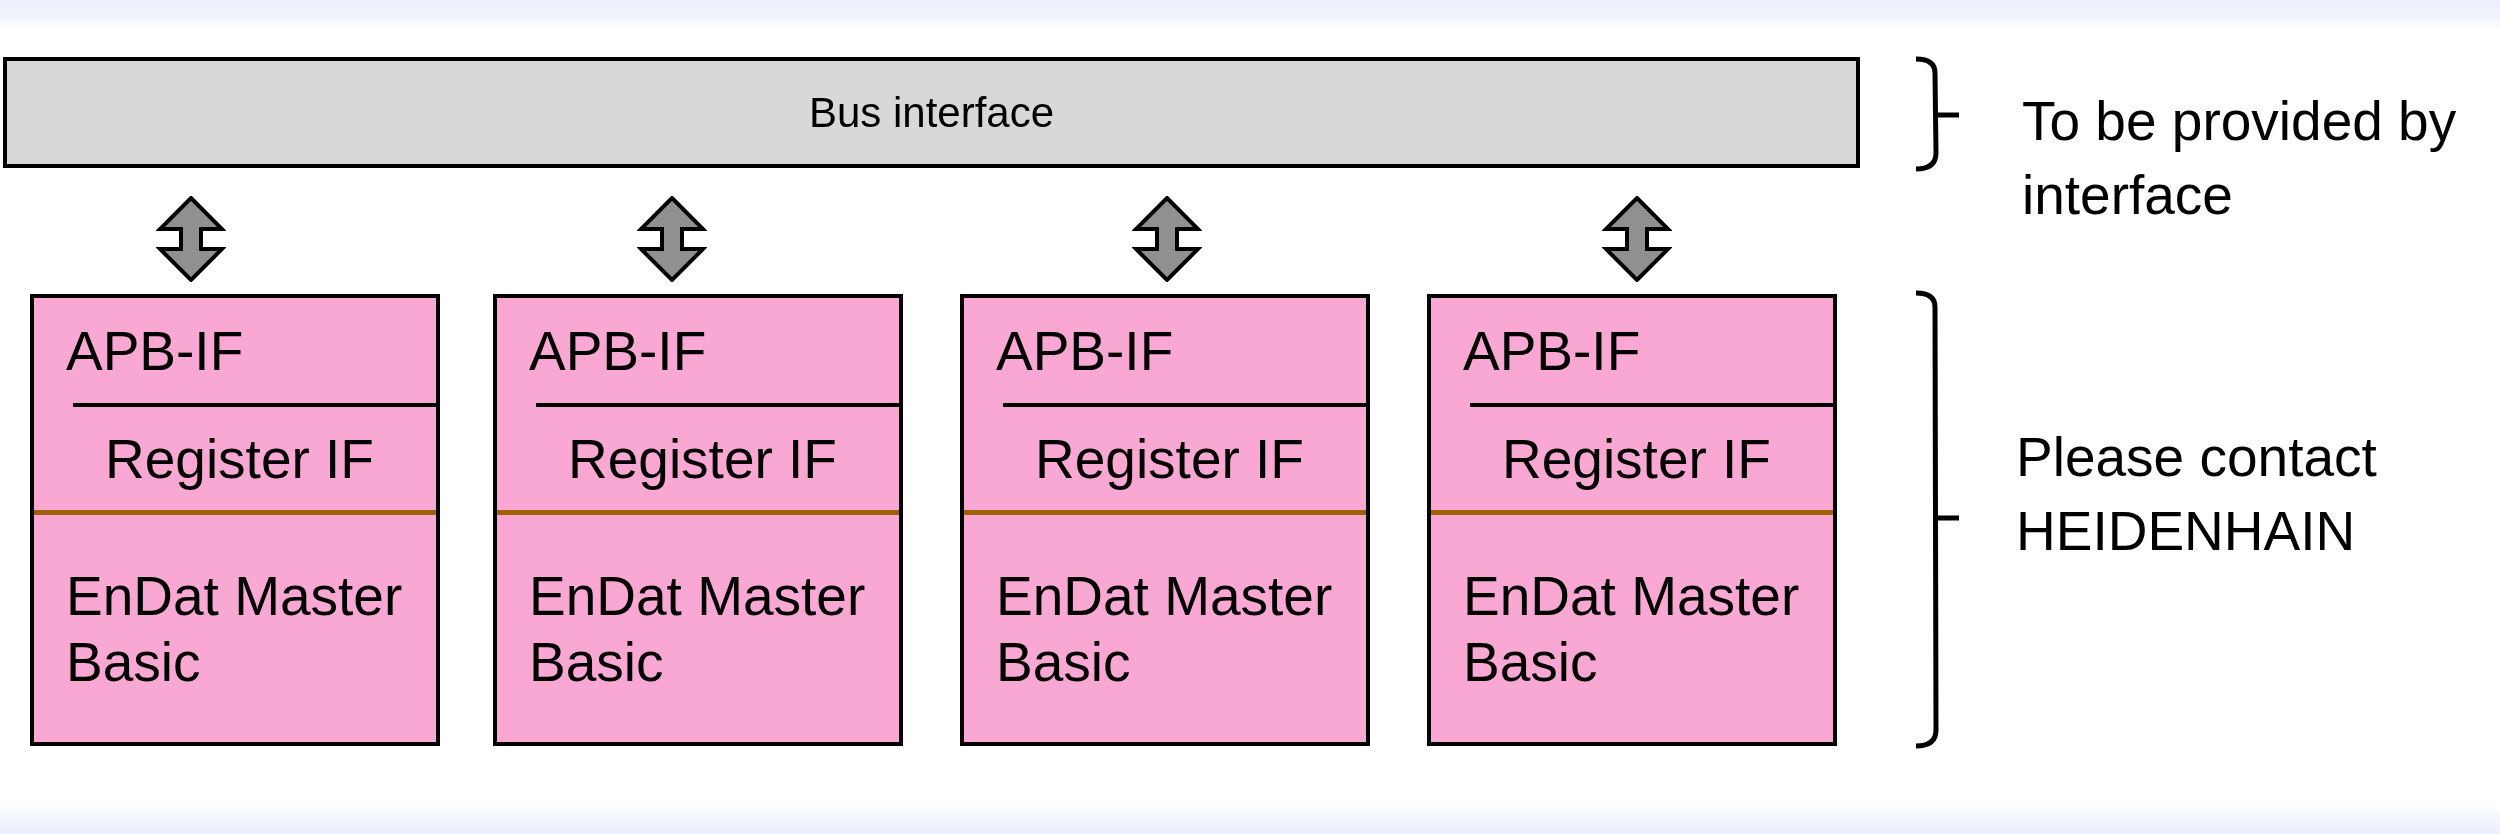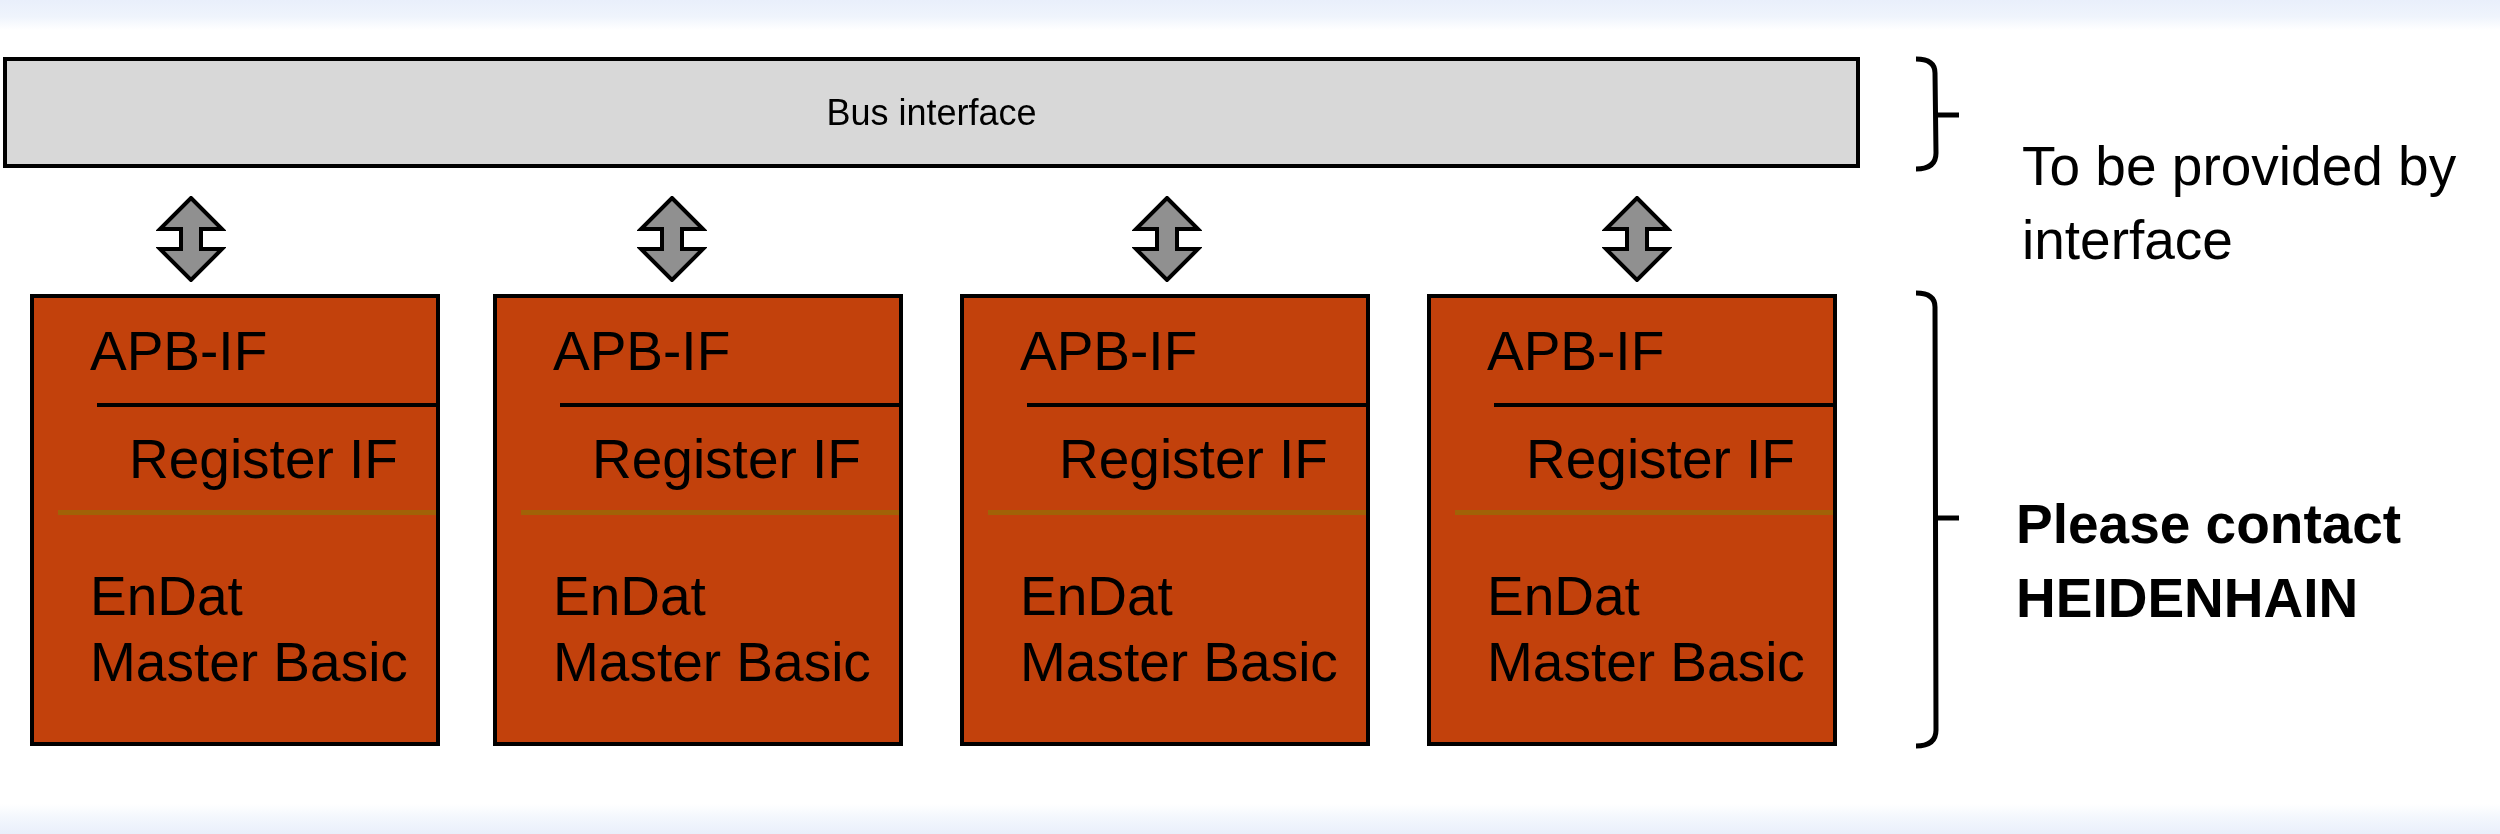--- a/index.html
+++ b/index.html
@@ -5,38 +5,38 @@
   html,body{margin:0;padding:0;background:#ffffff;}
   #stage{position:relative;width:2500px;height:834px;background:#ffffff;overflow:hidden;
          font-family:"Liberation Sans","DejaVu Sans",sans-serif;color:#000;}
   .edge-band{position:absolute;left:0;width:2500px;height:30px;}
   #band-top{top:0;background:linear-gradient(180deg,#e9effb 0%,#eff4fc 55%,#ffffff 100%);}
   #band-bottom{top:804px;background:linear-gradient(180deg,#ffffff 0%,#f3f7fd 45%,#e9effb 100%);}
 
   .bus-bar{position:absolute;left:3px;top:57px;width:1857px;height:111px;
            background:#d8d8d8;border:4px solid #000;box-sizing:border-box;
            display:flex;align-items:center;justify-content:center;}
-  .bus-bar .lbl{font-size:36px;line-height:56px;}
+  .bus-bar .lbl{font-size:42px;line-height:56px;}
 
   .arrow{position:absolute;top:196px;width:70px;height:86px;}
 
   .module{position:absolute;top:294px;width:410px;height:452px;
-          background:#c2410c;border:4px solid #000;box-sizing:border-box;
-          display:flex;flex-direction:column;padding-left:24px;}
+          background:#f9a8d4;border:4px solid #000;box-sizing:border-box;
+          display:flex;flex-direction:column;}
   .module .sec{box-sizing:border-box;padding-left:32px;display:flex;align-items:center;
                font-size:55px;line-height:66px;}
   .module .sec1{height:105px;}
   .module .sec2{height:107px;border-top:4px solid #000;margin-left:39px;}
   .module .sec3{flex:1;border-top:5px solid #a16207;}
   .module .sec3 .txt{padding-right:20px;}
 
   .brace{position:absolute;}
-  .caption{position:absolute;font-size:55px;line-height:74px;white-space:nowrap;margin-top:45px;}
+  .caption{position:absolute;font-size:55px;line-height:74px;white-space:nowrap;}
   #caption-customer{left:2022px;top:84px;}
-  #caption-heidenhain{left:2016px;top:442px;font-weight:bold;}
+  #caption-heidenhain{left:2016px;top:420px;}
 </style>
 </head>
 <body>
 
 <div id="stage">
 
   <div id="band-top" class="edge-band"></div>
   <div id="band-bottom" class="edge-band"></div>
 
   <div class="bus-bar">

